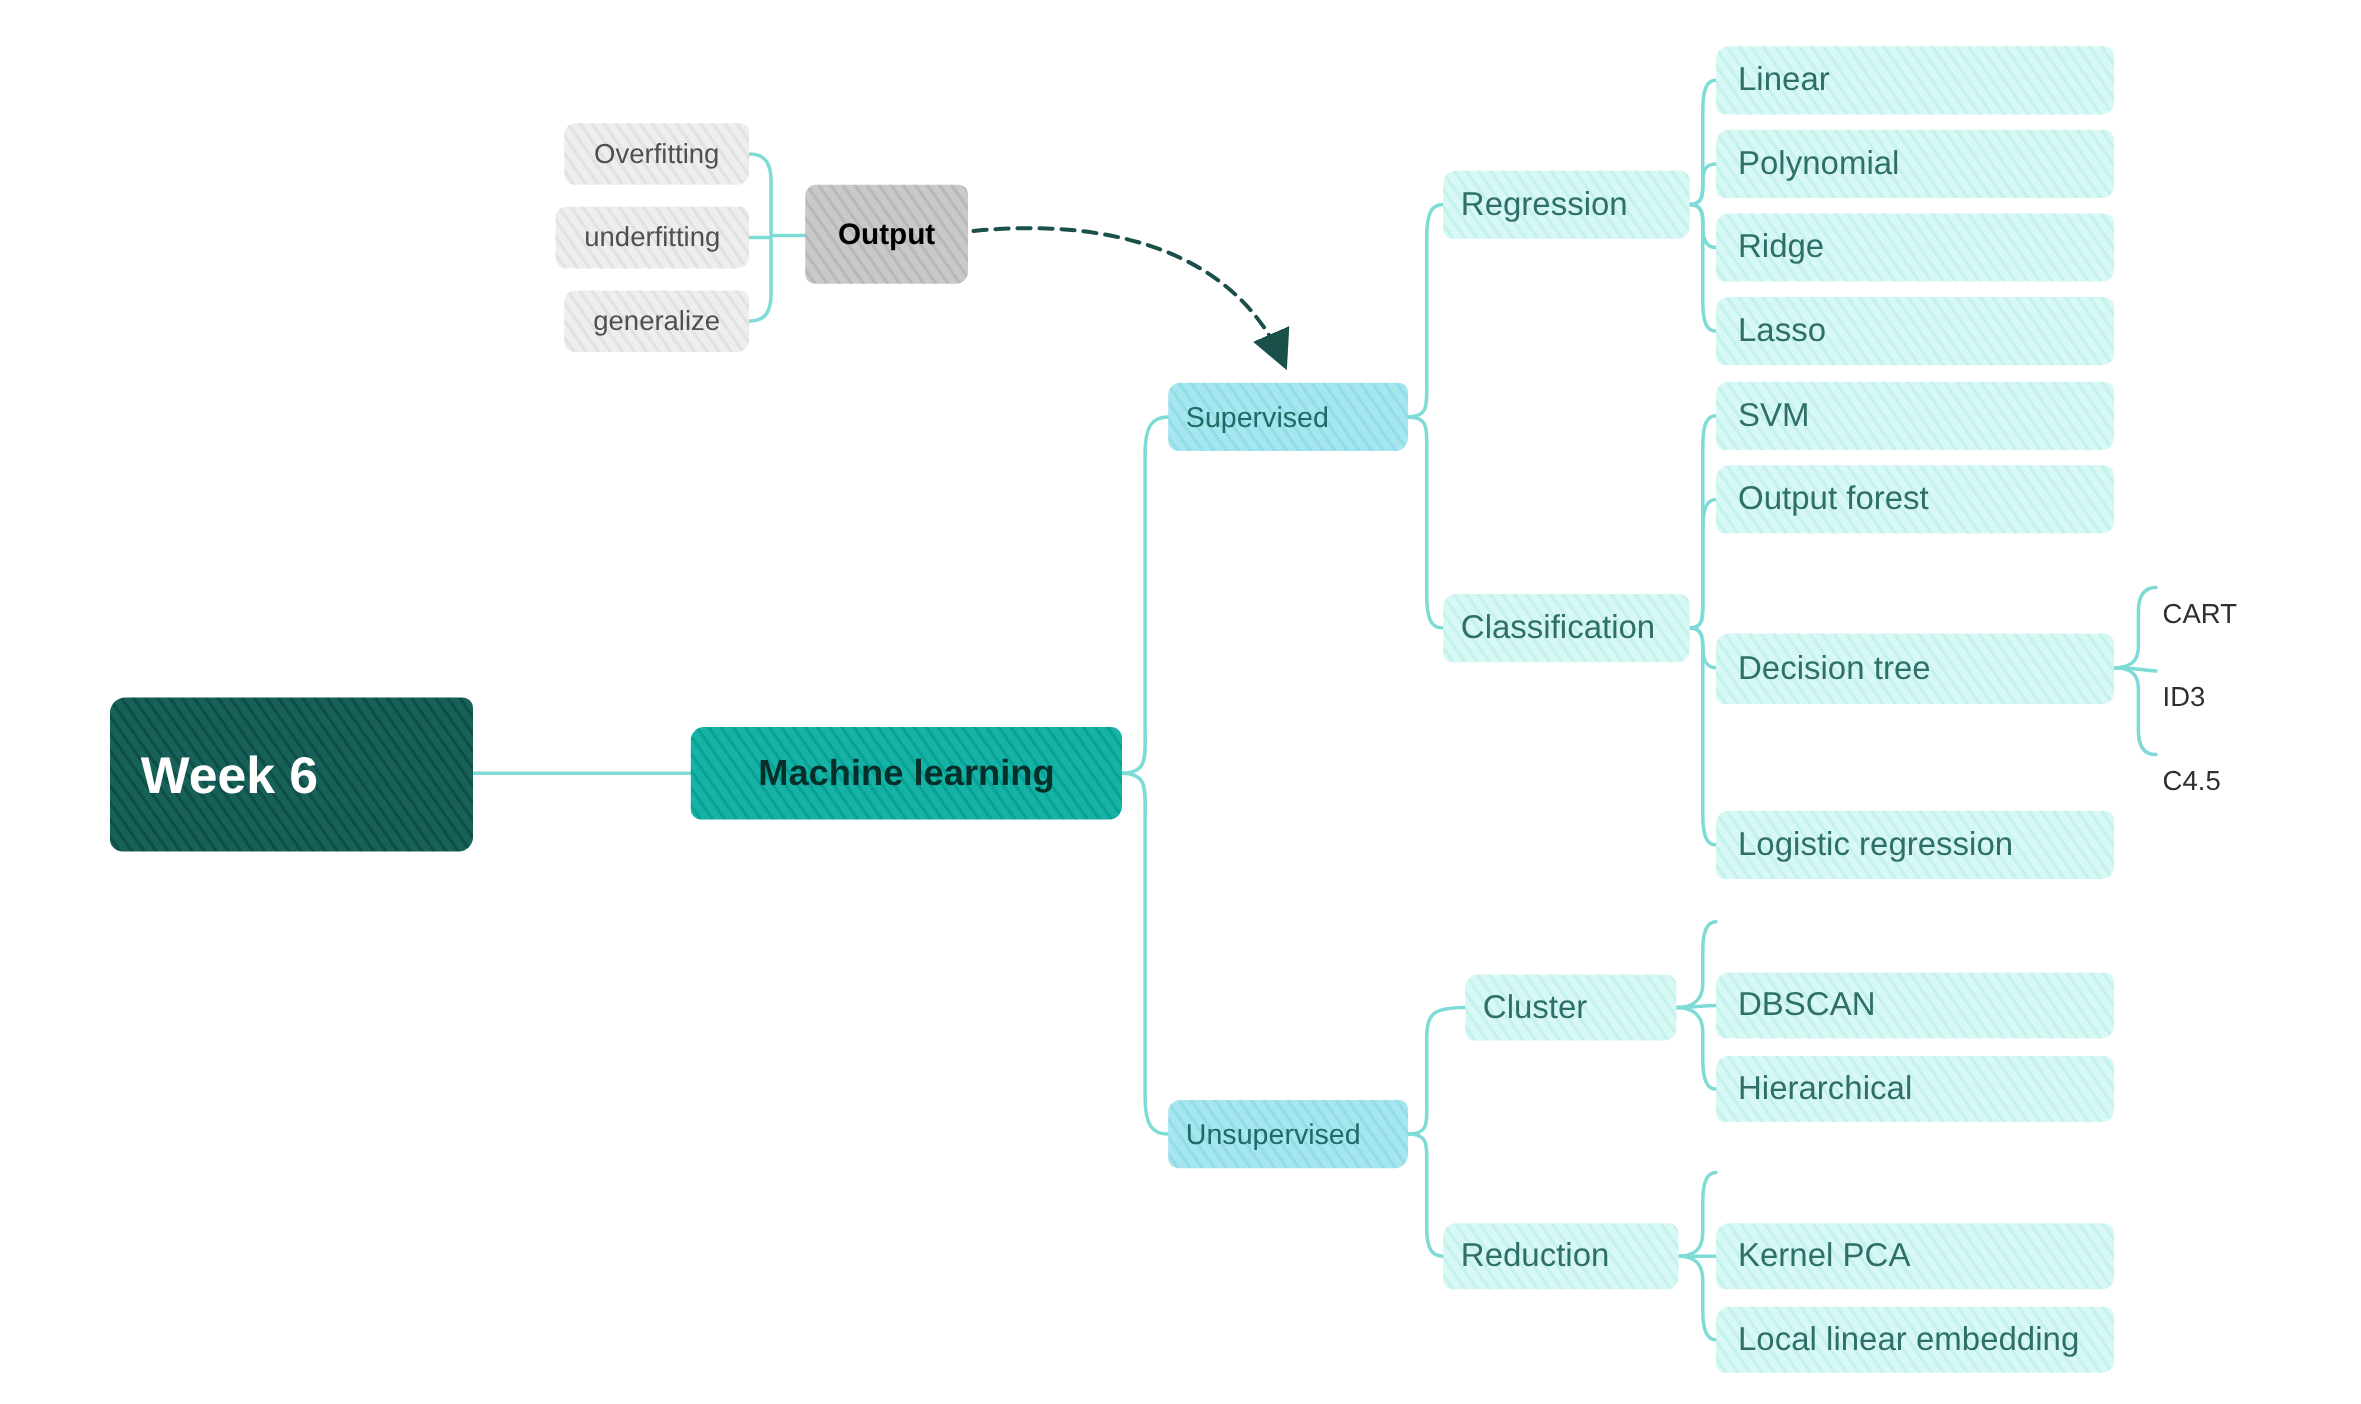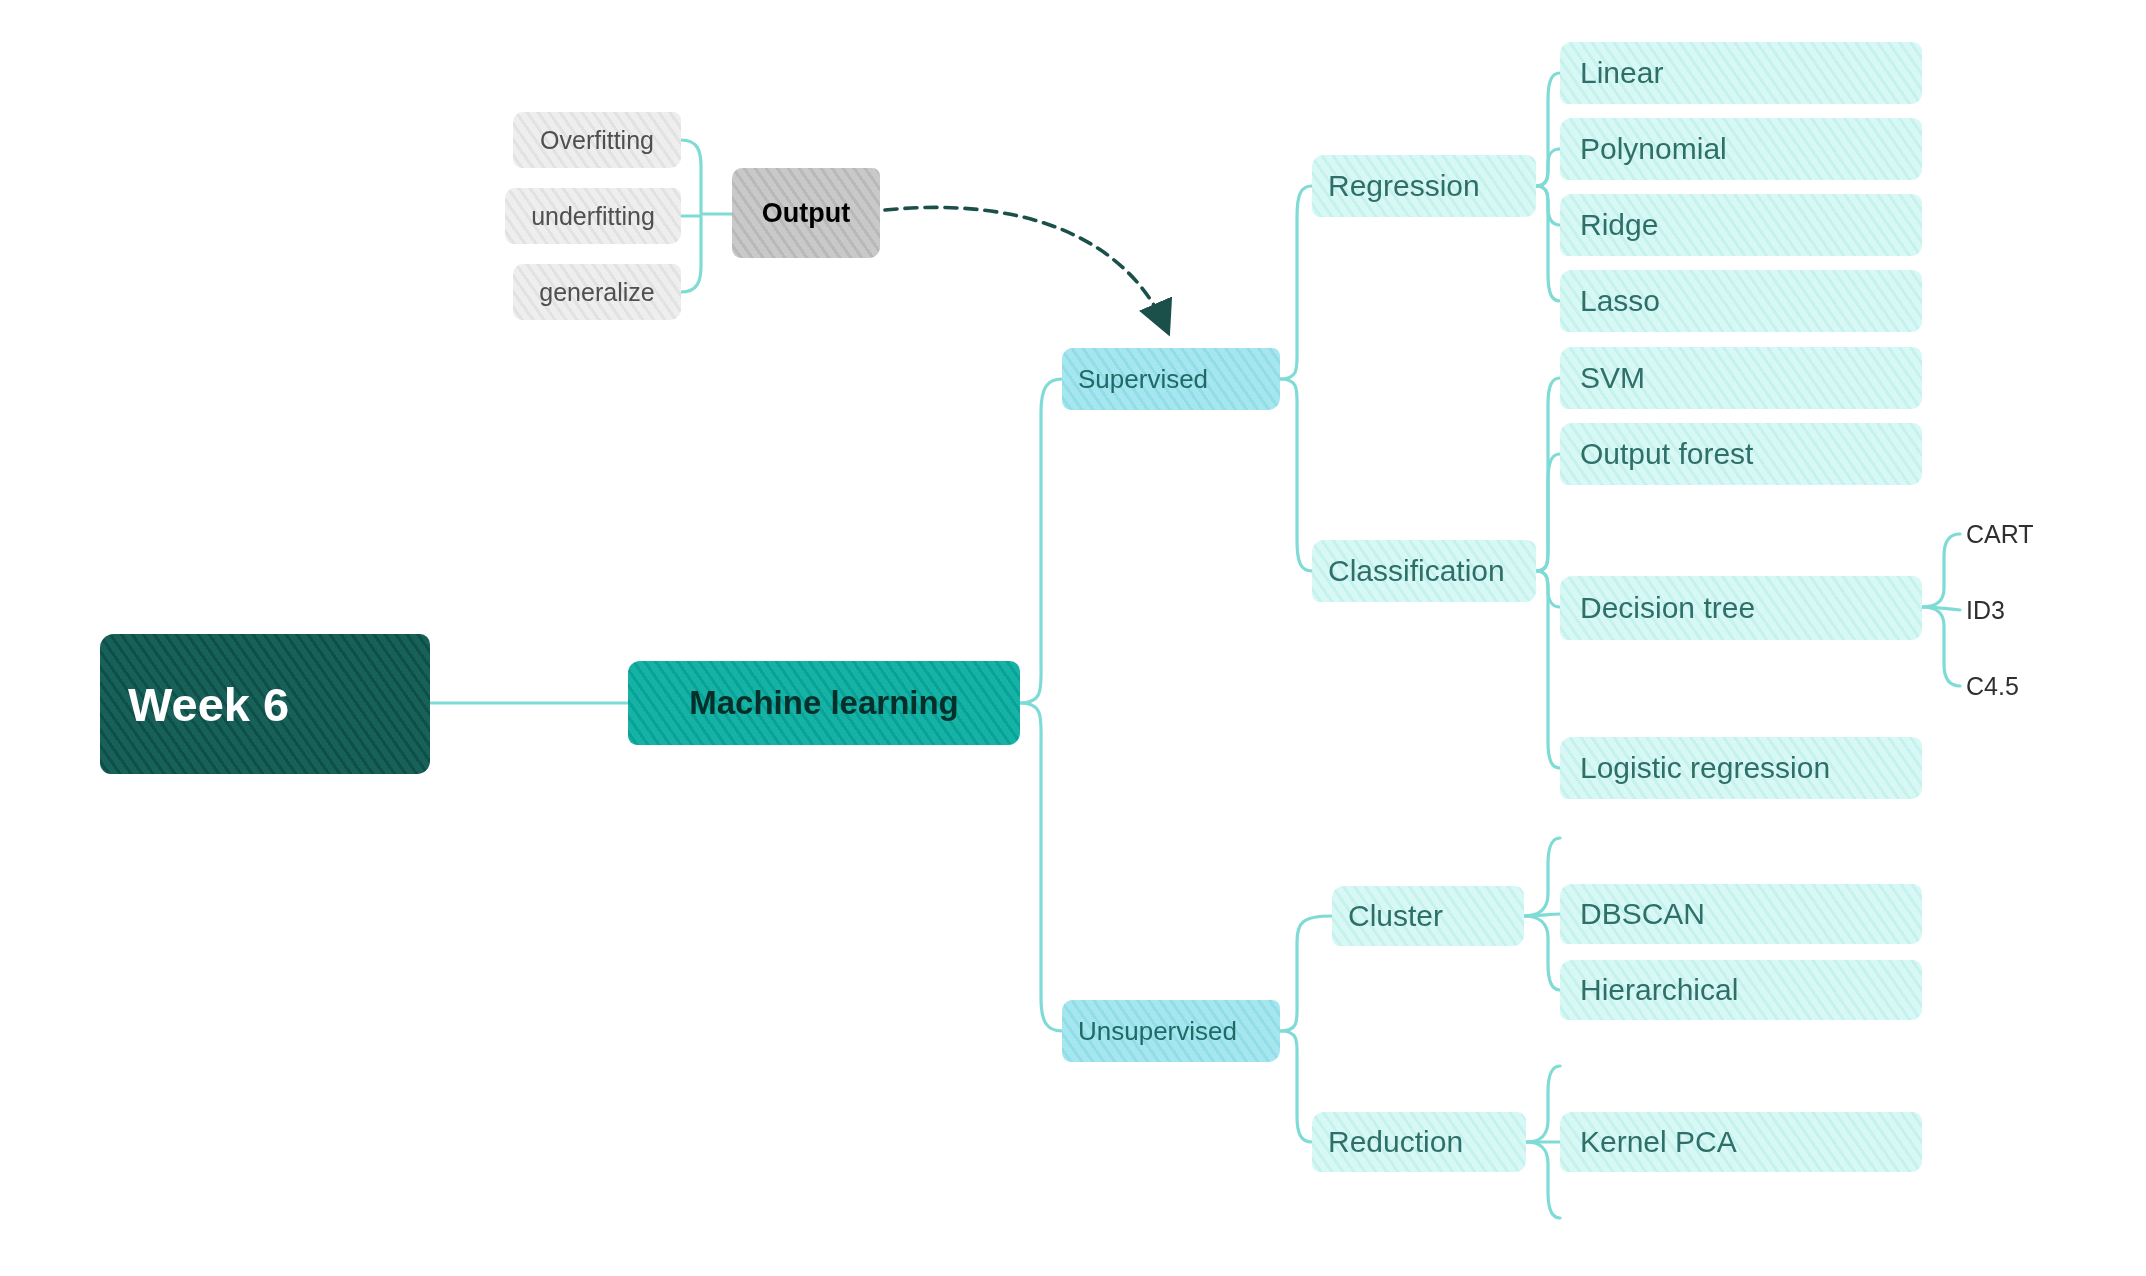--- a/index.html
+++ b/index.html
@@ -70,20 +70,21 @@
     border-radius: 10px 8px 11px 9px;
     color: #4f4f4f;
     font-size: 25px;
     justify-content: center;
   }
   
   .plain {
     color: #2f2f2f;
     font-size: 25px;
     background: none;
+    margin-top: 24px;
   }
 </style>
 </head>
 <body>
 
 <div id="canvas">
 
   <svg id="wires" width="2146" height="1276" viewBox="0 0 2146 1276">
     <defs>
       <marker id="arrowhead" markerWidth="10" markerHeight="10" refX="8" refY="5" orient="auto">
@@ -153,14 +154,15 @@
   <div class="node plain" style="left:1966px; top:588px; height:44px;">ID3</div>
   <div class="node plain" style="left:1966px; top:664px; height:44px;">C4.5</div>
 
   <div class="node sub" style="left:1332px; top:886px; width:192px; height:60px;">Cluster</div>
   <div class="node sub" style="left:1312px; top:1112px; width:214px; height:60px;">Reduction</div>
 
   <div class="node leaf" style="left:1560px; top:884px; width:362px; height:60px;">DBSCAN</div>
   <div class="node leaf" style="left:1560px; top:960px; width:362px; height:60px;">Hierarchical</div>
 
   <div class="node leaf" style="left:1560px; top:1112px; width:362px; height:60px;">Kernel PCA</div>
+  <div class="node leaf" style="left:1560px; top:1188px; width:362px; height:60px;">Local linear embedding</div>
 
 </div>
 
 </body></html>

